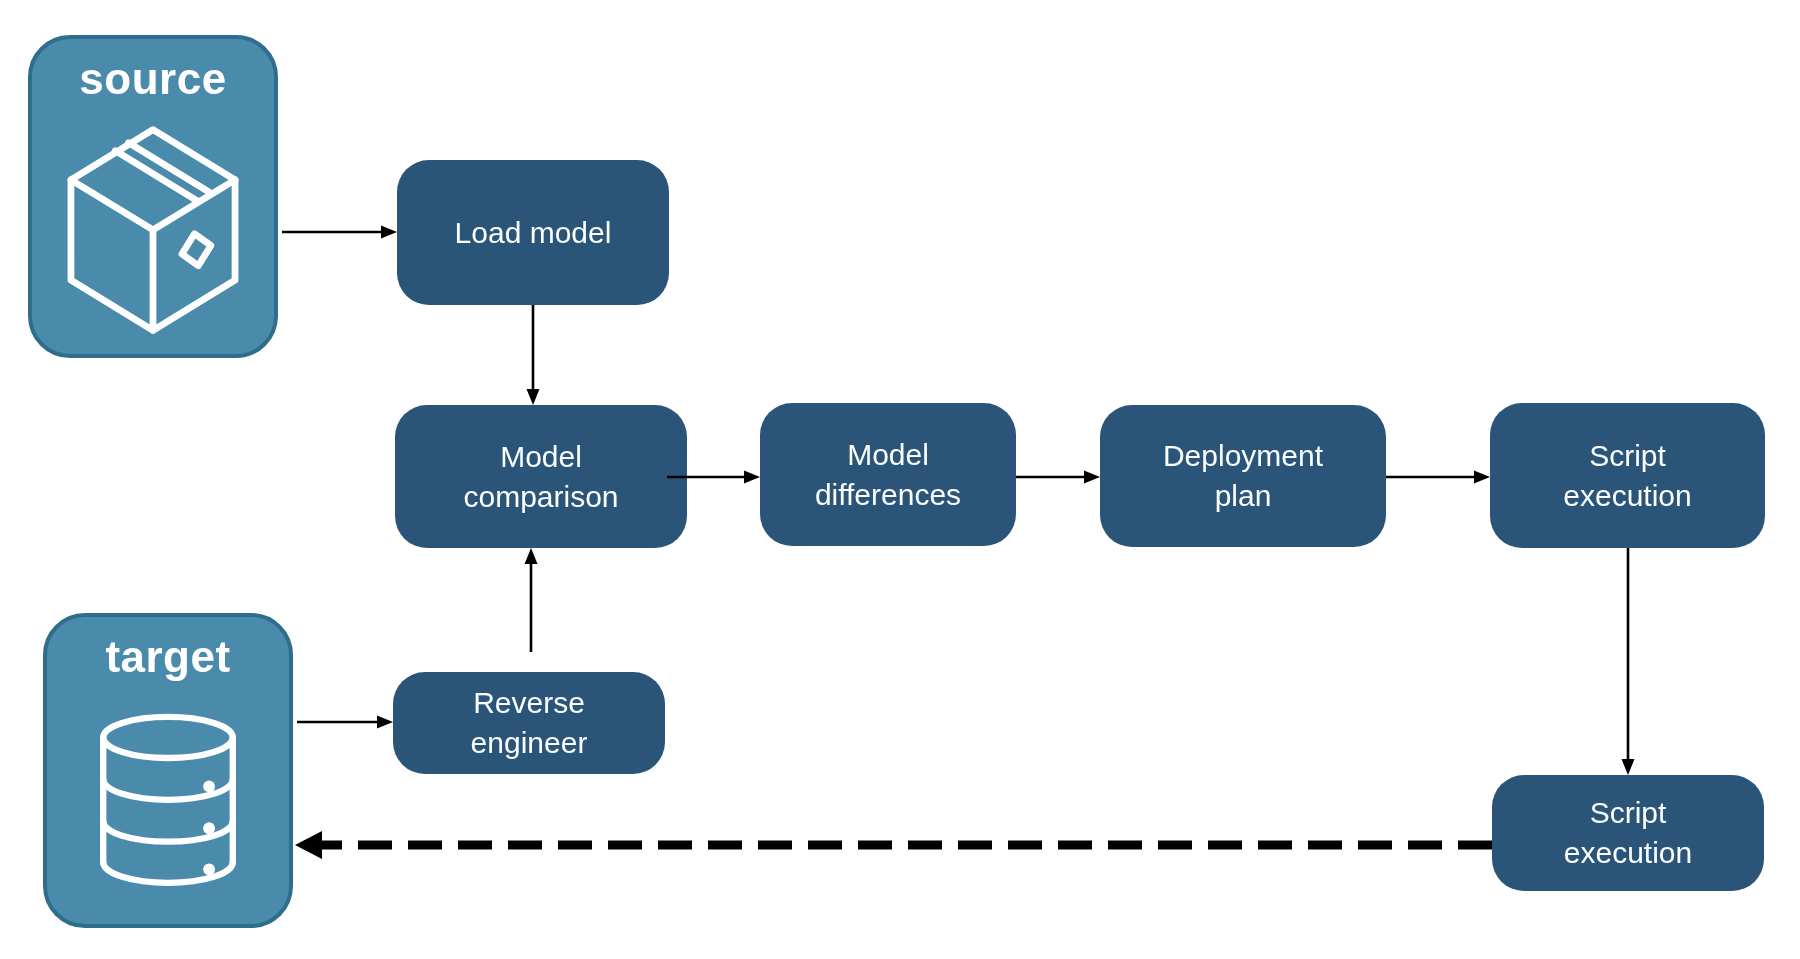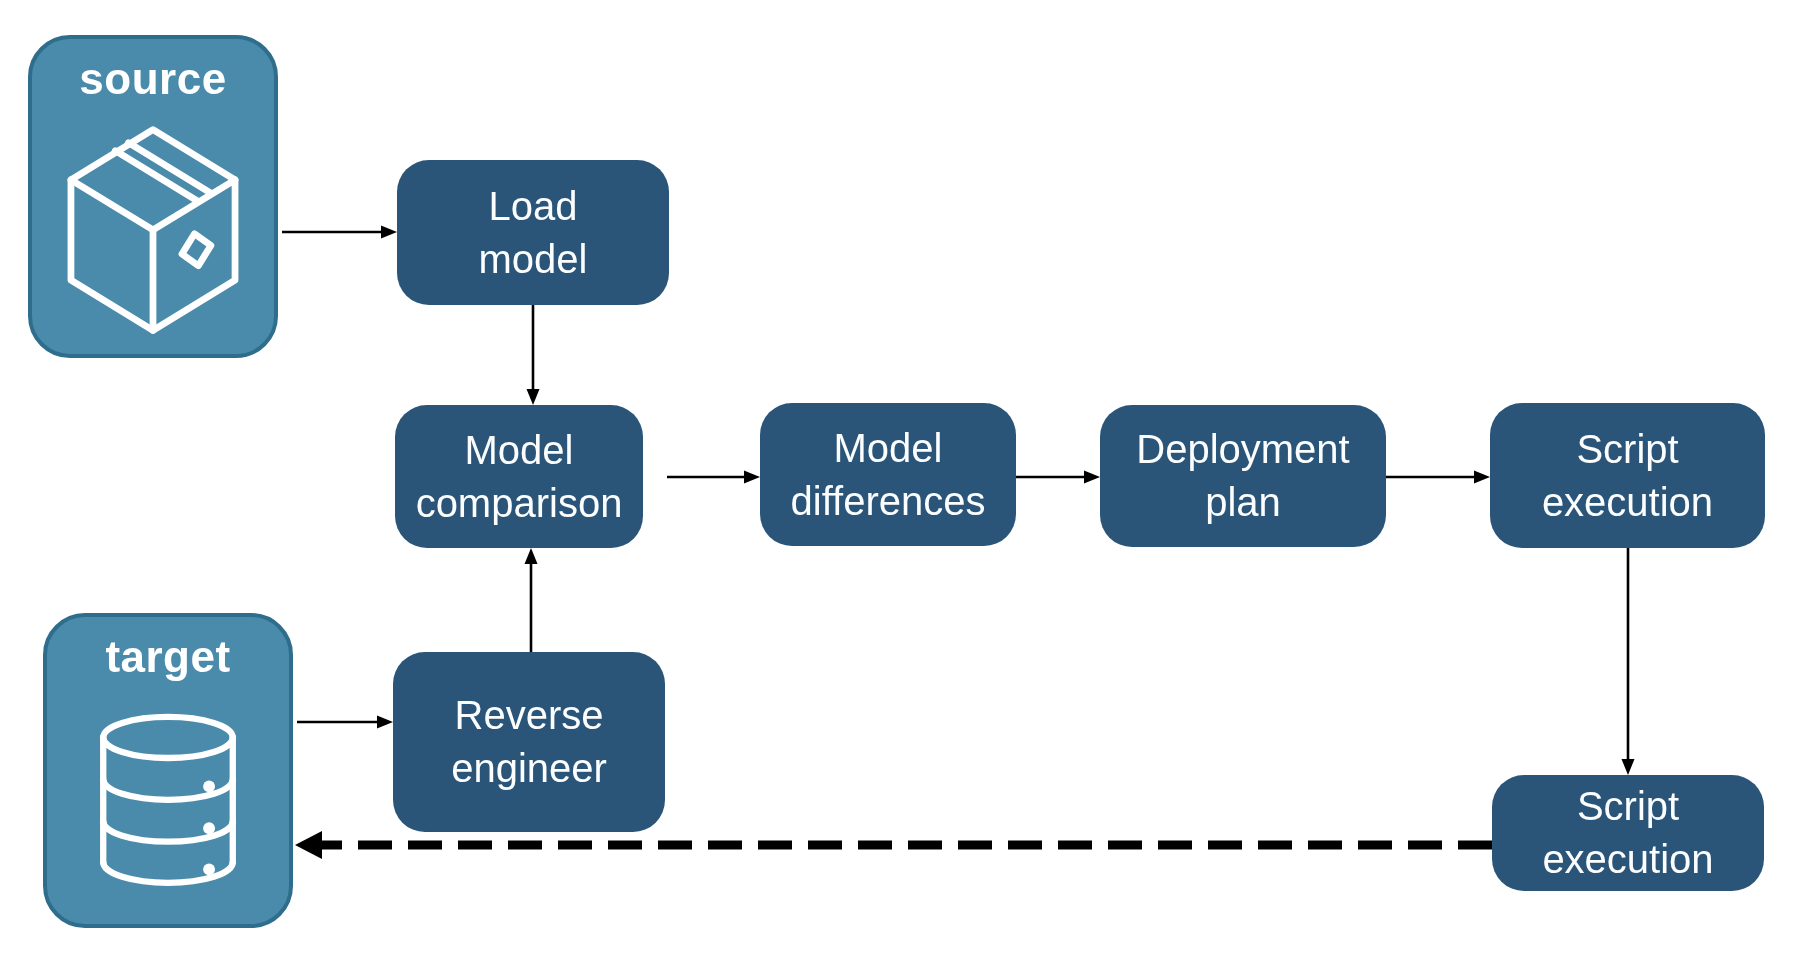--- a/index.html
+++ b/index.html
@@ -47,31 +47,31 @@
   
   .step {
     position: absolute;
     background: #2a5578;
     border-radius: 32px;
     display: flex;
     align-items: center;
     justify-content: center;
     text-align: center;
     color: #fbfdfe;
-    font-size: 40px;
+    font-size: 30px;
     line-height: 1.32;
     padding: 10px 34px;
   }
 
   #step-load-model        { left: 397px;  top: 160px; width: 272px; height: 145px; }
-  #step-model-comparison  { left: 395px;  top: 405px; width: 248px; height: 143px; }
+  #step-model-comparison  { left: 395px;  top: 405px; width: 292px; height: 143px; }
   #step-model-differences { left: 760px;  top: 403px; width: 256px; height: 143px; }
   #step-deployment-plan   { left: 1100px; top: 405px; width: 286px; height: 142px; }
   #step-script-generation { left: 1490px; top: 403px; width: 275px; height: 145px; }
-  #step-reverse-engineer  { left: 393px;  top: 652px; width: 272px; height: 180px; }
+  #step-reverse-engineer  { left: 393px;  top: 672px; width: 272px; height: 102px; }
   #step-script-execution  { left: 1492px; top: 775px; width: 272px; height: 116px; }
 
   
   svg.connectors {
     position: absolute;
     left: 0; top: 0;
     width: 1800px;
     height: 959px;
     pointer-events: none;
   }

